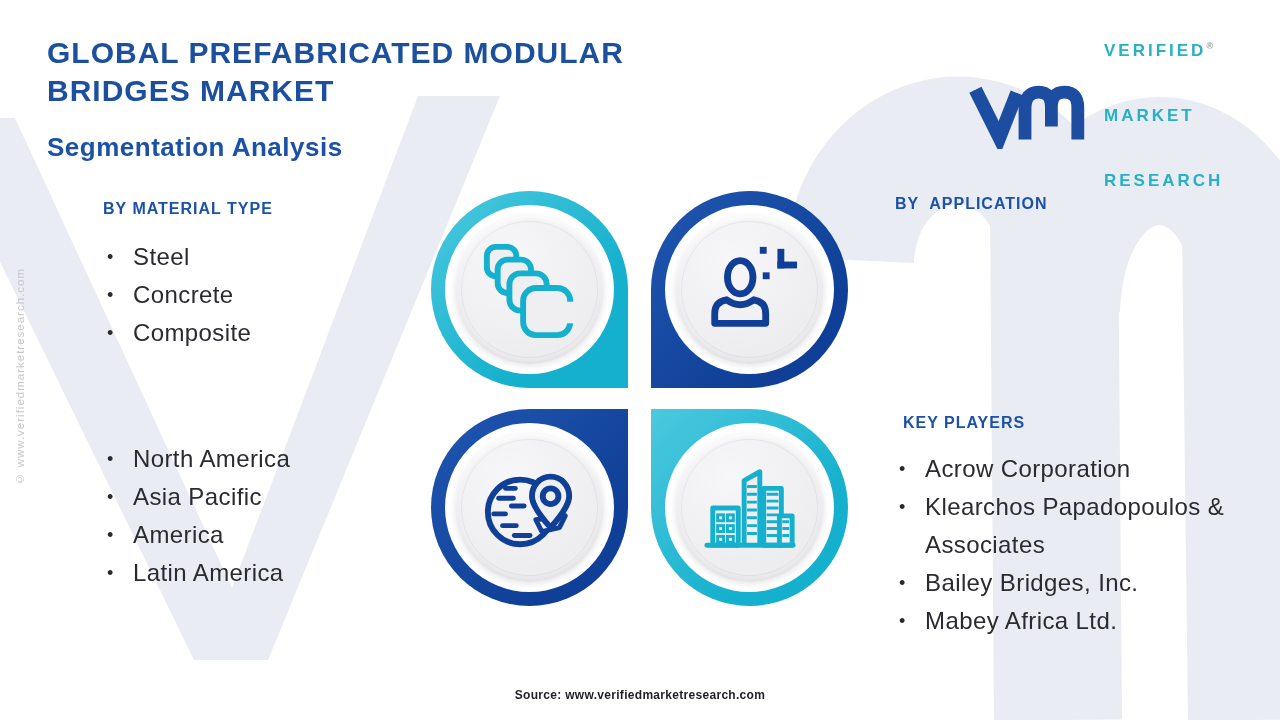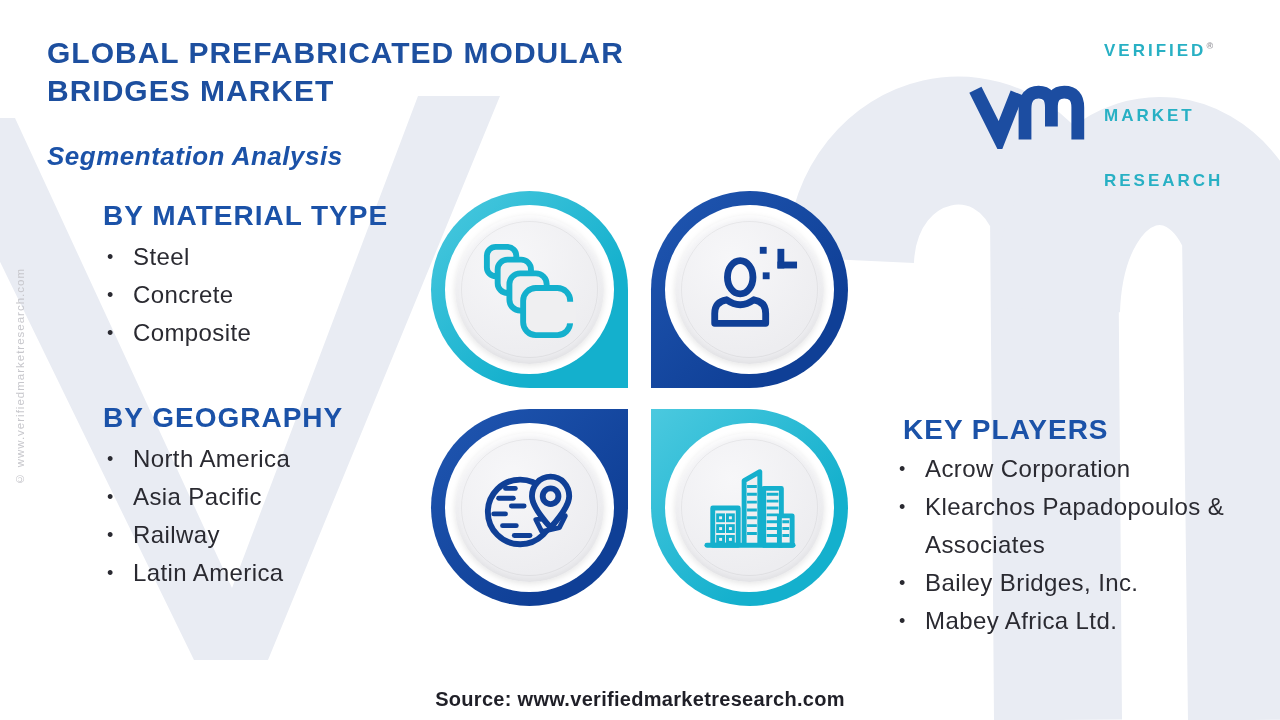--- a/index.html
+++ b/index.html
@@ -17,35 +17,34 @@
     writing-mode:vertical-rl;transform:rotate(180deg);
     font-size:11.5px;letter-spacing:1px;color:#c7c7cc;
   }
   
   .title{
     left:47px;top:34px;width:700px;z-index:3;
     font-size:30px;line-height:38px;font-weight:800;letter-spacing:1px;
     color:var(--primary_blue,#1d4f9f);
   }
   .subtitle{
-    left:47px;top:141px;z-index:3;
+    left:47px;top:132px;z-index:3;
     font-size:26px;font-weight:800;letter-spacing:0.5px;
     color:var(--subtitle_blue,#1b52a8);
-    font-style:italic;
   }
   .logo{left:968px;top:36px;z-index:3;display:flex;align-items:center;gap:14px;}
   .logo-text{display:flex;flex-direction:column;gap:44px;}
   .logo-line{
     font-size:17px;font-weight:700;letter-spacing:3px;line-height:21px;
     color:var(--logo_teal,#28b0c4);white-space:pre;
   }
   .logo-reg{font-size:9px;color:#9a9aa0;vertical-align:super;letter-spacing:0;}
   
   .section-heading{
-    z-index:3;font-size:28px;font-weight:800;letter-spacing:1px;white-space:pre-wrap;
+    z-index:3;font-size:16px;font-weight:800;letter-spacing:1px;white-space:pre-wrap;
     color:var(--subtitle_blue,#1b52a8);
   }
   ul.seg-list{z-index:3;list-style:none;margin:0;padding:0;width:330px;}
   ul.seg-list li{
     position:relative;padding-left:30px;font-size:24px;letter-spacing:0.4px;
     line-height:38px;color:var(--text_dark,#2a2a31);
   }
   ul.seg-list li::before{
     content:"\2022";position:absolute;left:4px;top:0;color:#2a2a31;font-size:18px;
   }
@@ -71,21 +70,21 @@
     content:"";position:absolute;left:6px;top:6px;right:6px;bottom:6px;border-radius:50%;
     border:1px solid rgba(0,0,0,.05);
   }
   .icon-teal{stroke:var(--teal,#14b0cd);}
   .icon-navy{stroke:var(--navy,#0f3f96);}
   .dot-navy{fill:var(--navy,#0f3f96);}
   .fill-disc{fill:#efeff1;}
   
   .source{
     left:0;right:0;top:688px;text-align:center;z-index:3;
-    font-size:20px;font-weight:700;letter-spacing:0.3px;color:#1f1f27;
+    font-size:12px;font-weight:700;letter-spacing:0.3px;color:#1f1f27;
   }
 </style>
 </head>
 <body>
 
 <div class="canvas">
 
   <svg class="abs watermark-svg" width="1280" height="720" viewBox="0 0 1280 720">
     <polygon class="wm-fill" points="-70,118 15,118 232,588 418,96 500,96 268,660 194,660"></polygon>
     <path class="wm-stroke" stroke-width="128" d="M 850 260 C 856 128 1008 96 1054 212 L 1058 720"></path>
@@ -110,29 +109,29 @@
   </div>
 
   <div class="abs section-heading" style="left:103px;top:200px;">BY MATERIAL TYPE</div>
   <ul class="abs seg-list" style="left:103px;top:238px;">
 
   <li>Steel</li>
       <li>Concrete</li>
       <li>Composite</li>
     </ul>
 
-  <div class="abs section-heading" style="left:103px;top:402px;">BY GEOGRAPHY</div>
   <ul class="abs seg-list" style="left:103px;top:440px;">
 
   <li>North America</li>
       <li>Asia Pacific</li>
-      <li>Railway</li>
+      <li>America</li>
       <li>Latin America</li>
     </ul>
 
+  <div class="abs section-heading" style="left:895px;top:195px;">BY  APPLICATION</div>
 
   <div class="abs section-heading" style="left:895px;top:414px;margin-left:8px;">KEY PLAYERS</div>
   <ul class="abs seg-list" style="left:895px;top:450px;width:335px;">
 
   <li>Acrow Corporation</li>
       <li>Klearchos Papadopoulos &amp; Associates</li>
       <li>Bailey Bridges, Inc.</li>
       <li>Mabey Africa Ltd.</li>
     </ul>
 

